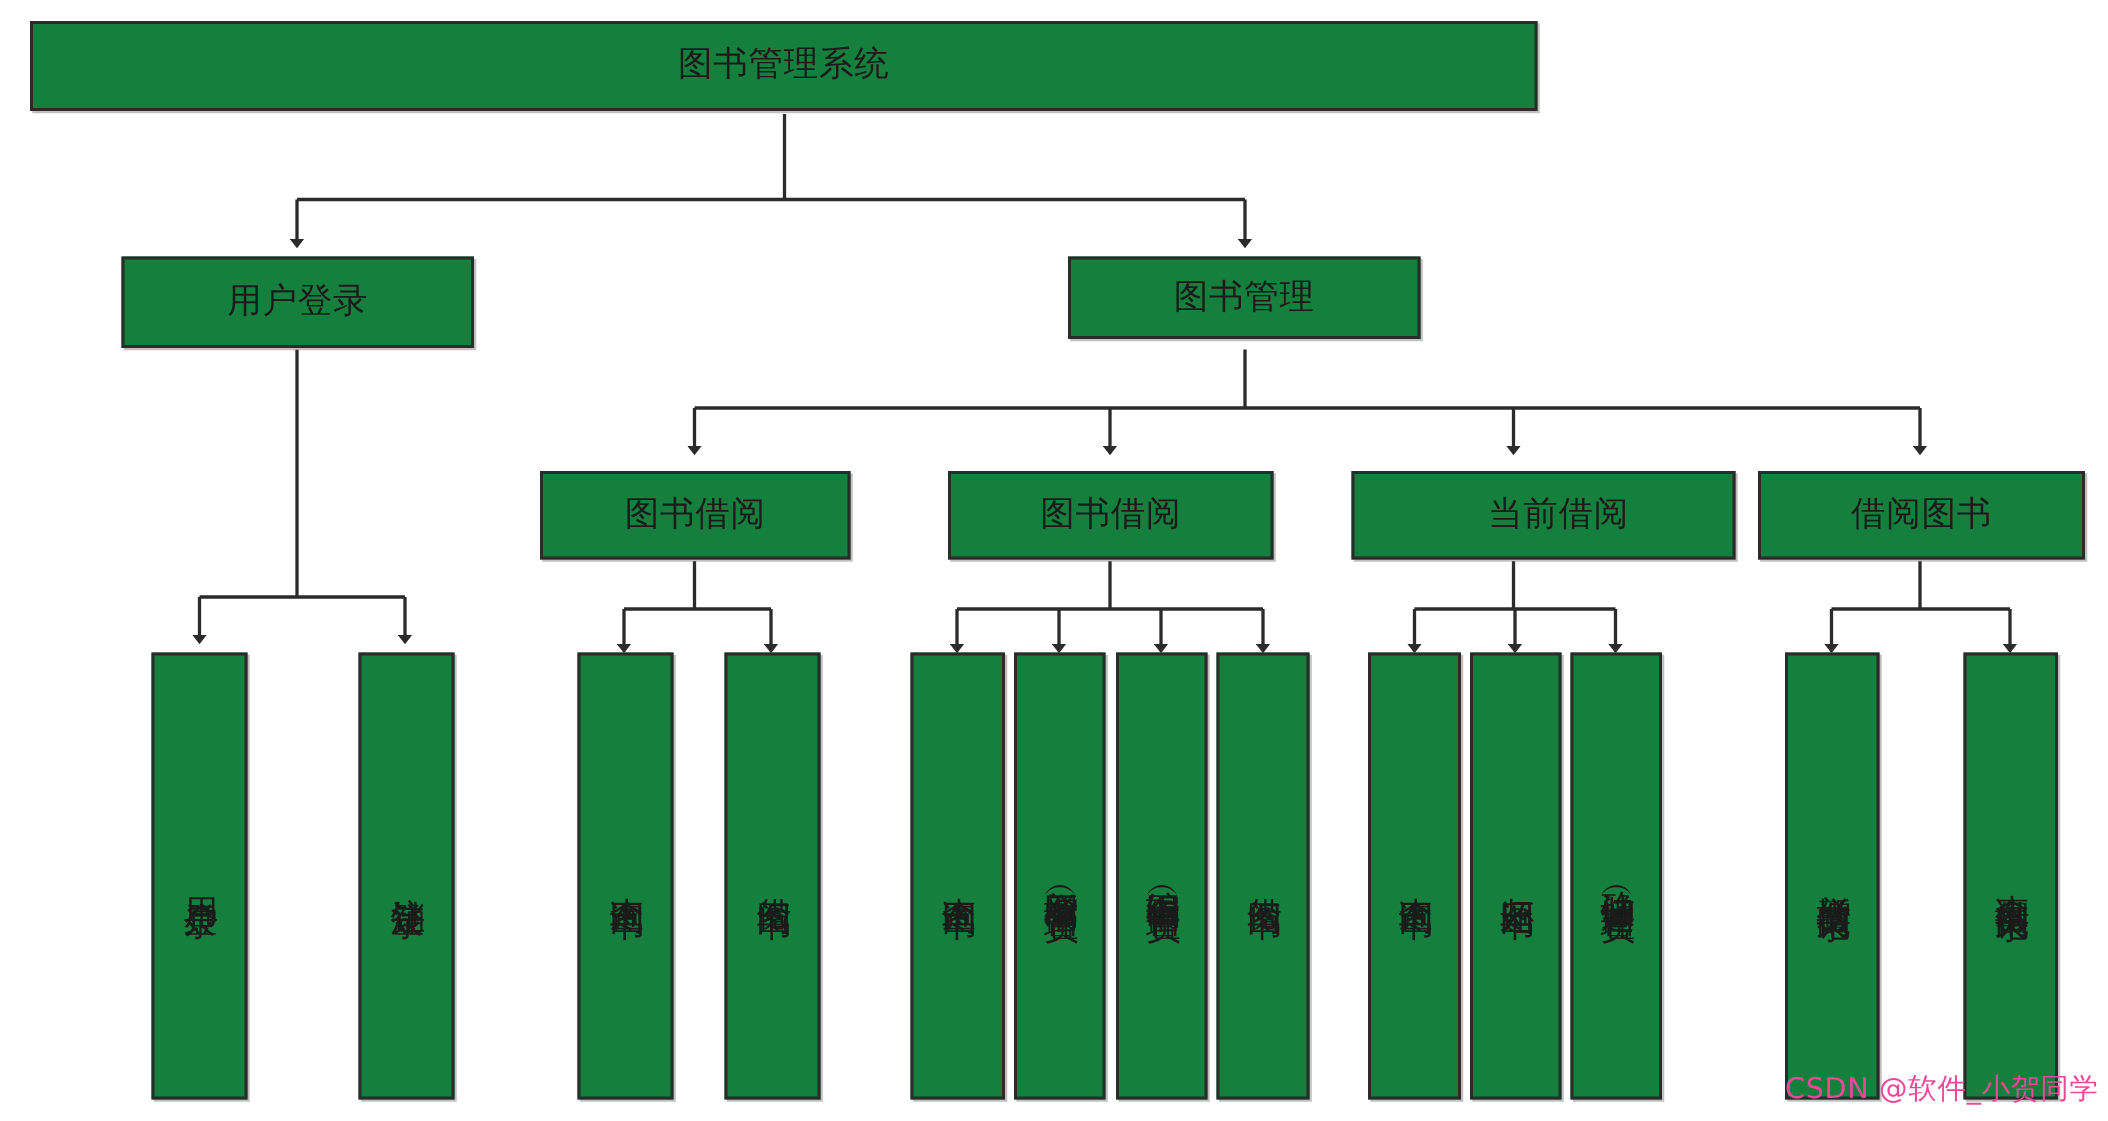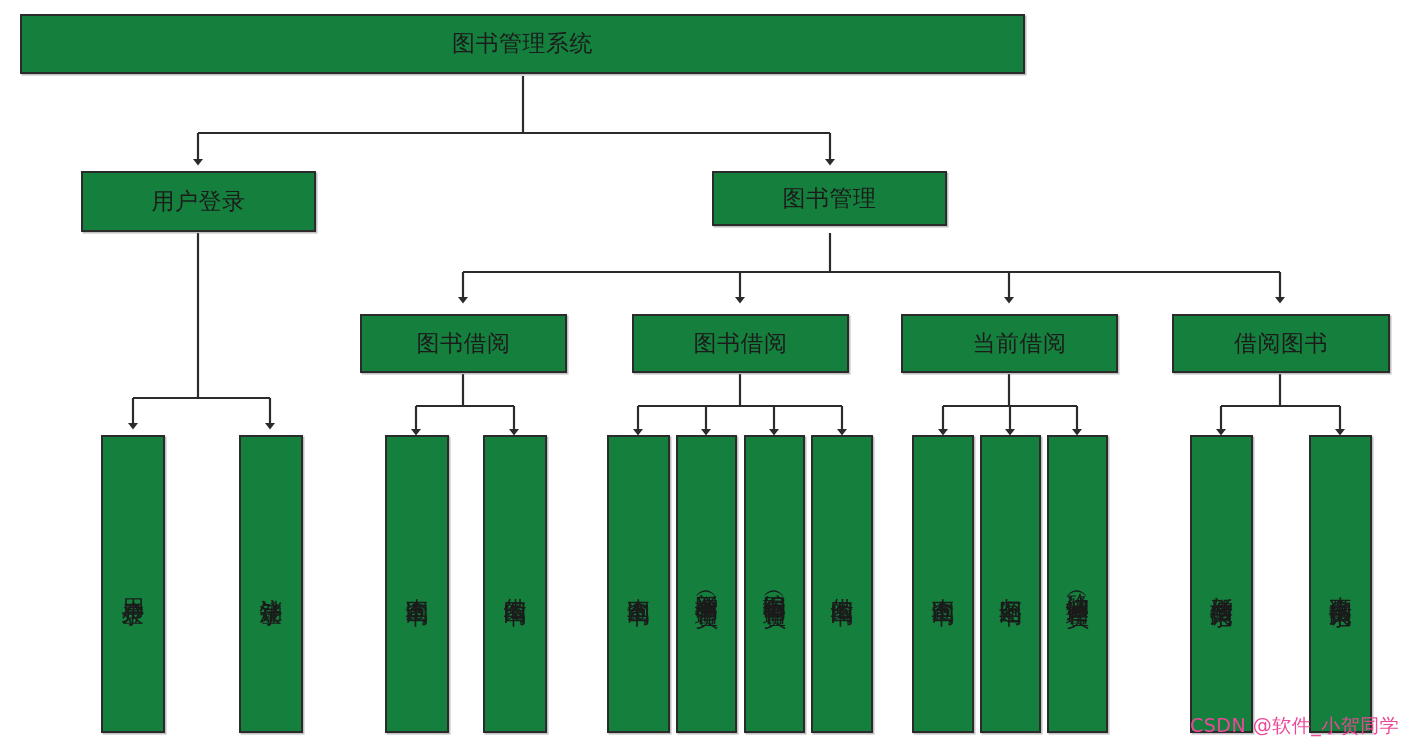--- a/index.html
+++ b/index.html
@@ -140,21 +140,21 @@
   <div class="node h" style="left:712px; top:171px; width:235px; height:55px;">
     <span class="label">图书管理</span>
   </div>
 
   <div class="node h" style="left:360px; top:314px; width:207px; height:59px;">
     <span class="label">图书借阅</span>
   </div>
   <div class="node h" style="left:632px; top:314px; width:217px; height:59px;">
     <span class="label">图书借阅</span>
   </div>
-  <div class="node h" style="left:901px; top:314px; width:217px; height:59px;padding-left:20px;">
+  <div class="node h" style="left:901px; top:314px; width:256px; height:59px;padding-left:20px;">
     <span class="label">当前借阅</span>
   </div>
   <div class="node h" style="left:1172px; top:314px; width:218px; height:59px;">
     <span class="label">借阅图书</span>
   </div>
 
   <div class="node v" style="left:101px; top:435px; width:64px; height:298px;">
     <span class="label">用户登录</span>
   </div>
   <div class="node v" style="left:239px; top:435px; width:64px; height:298px;">

